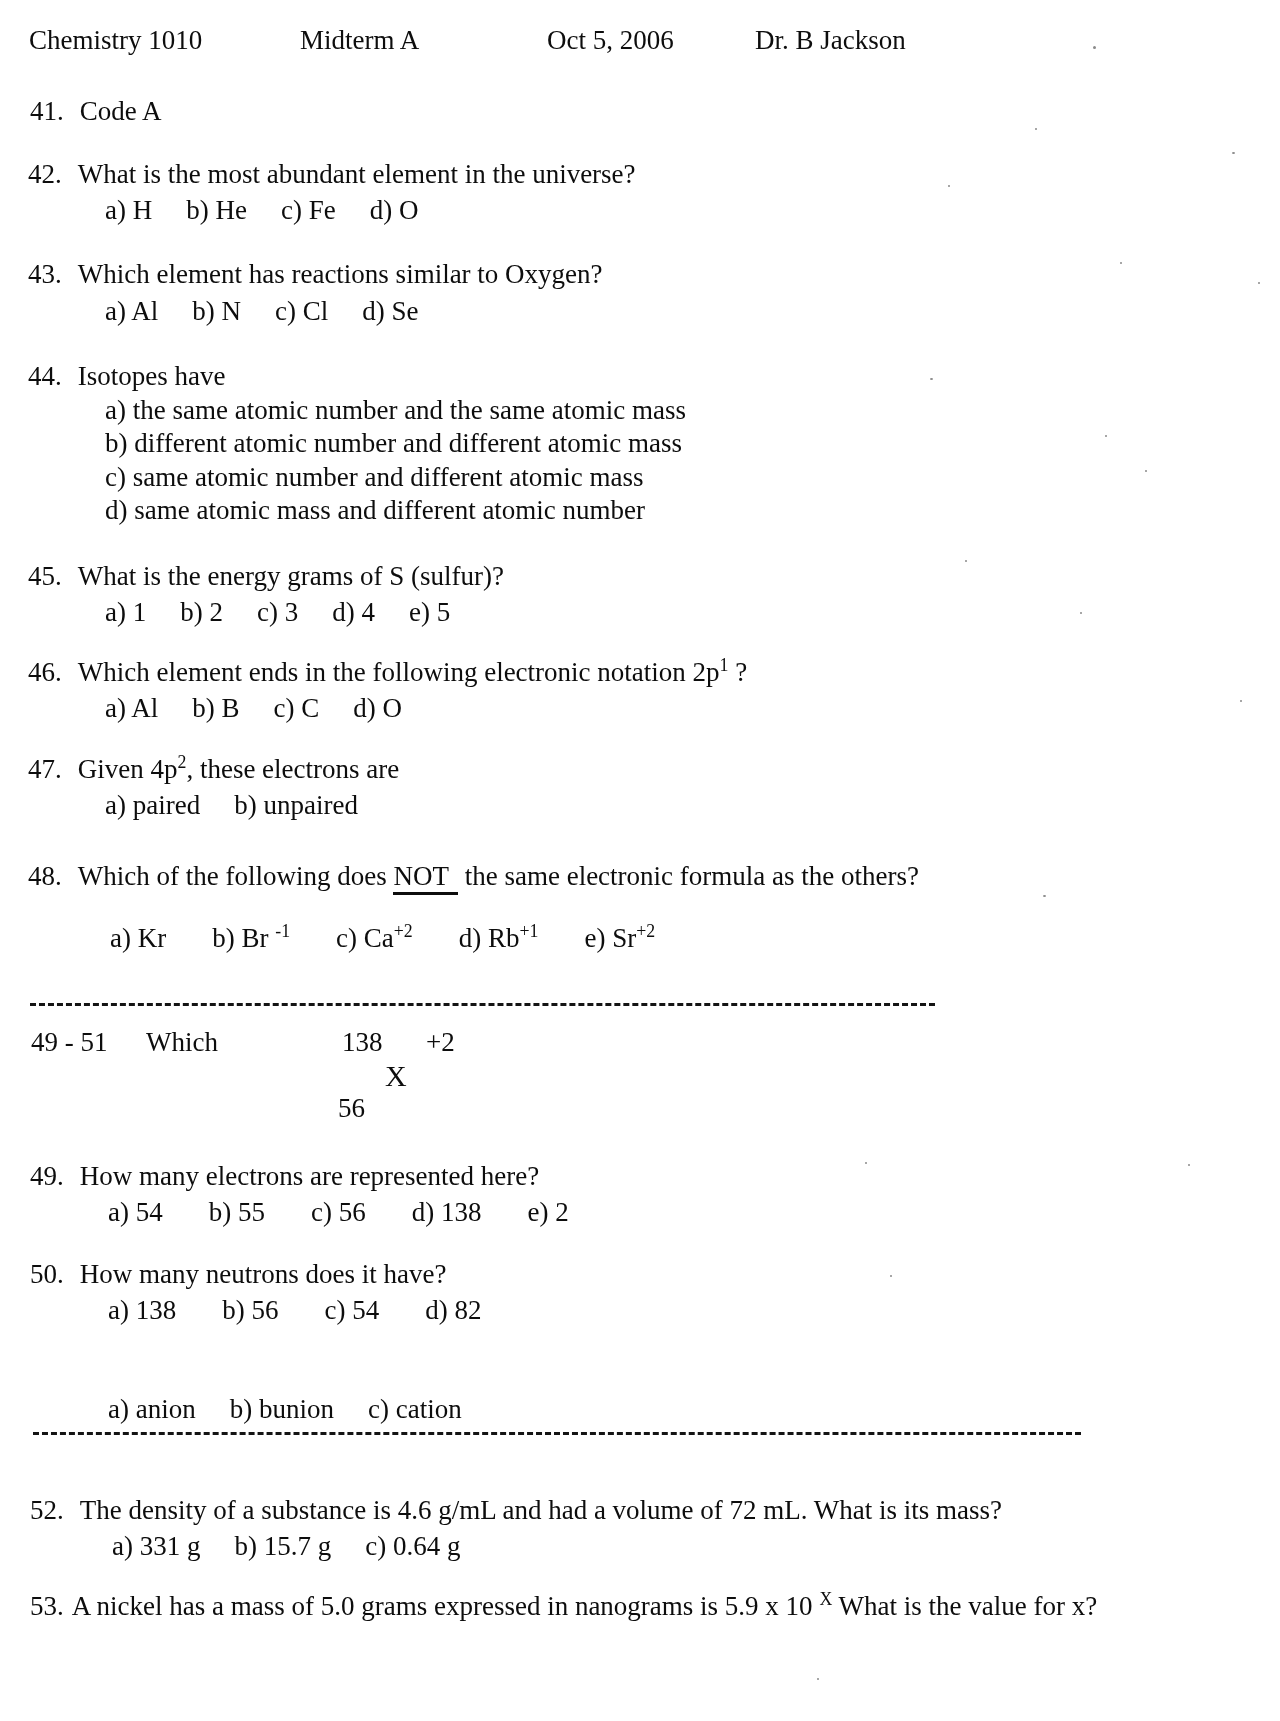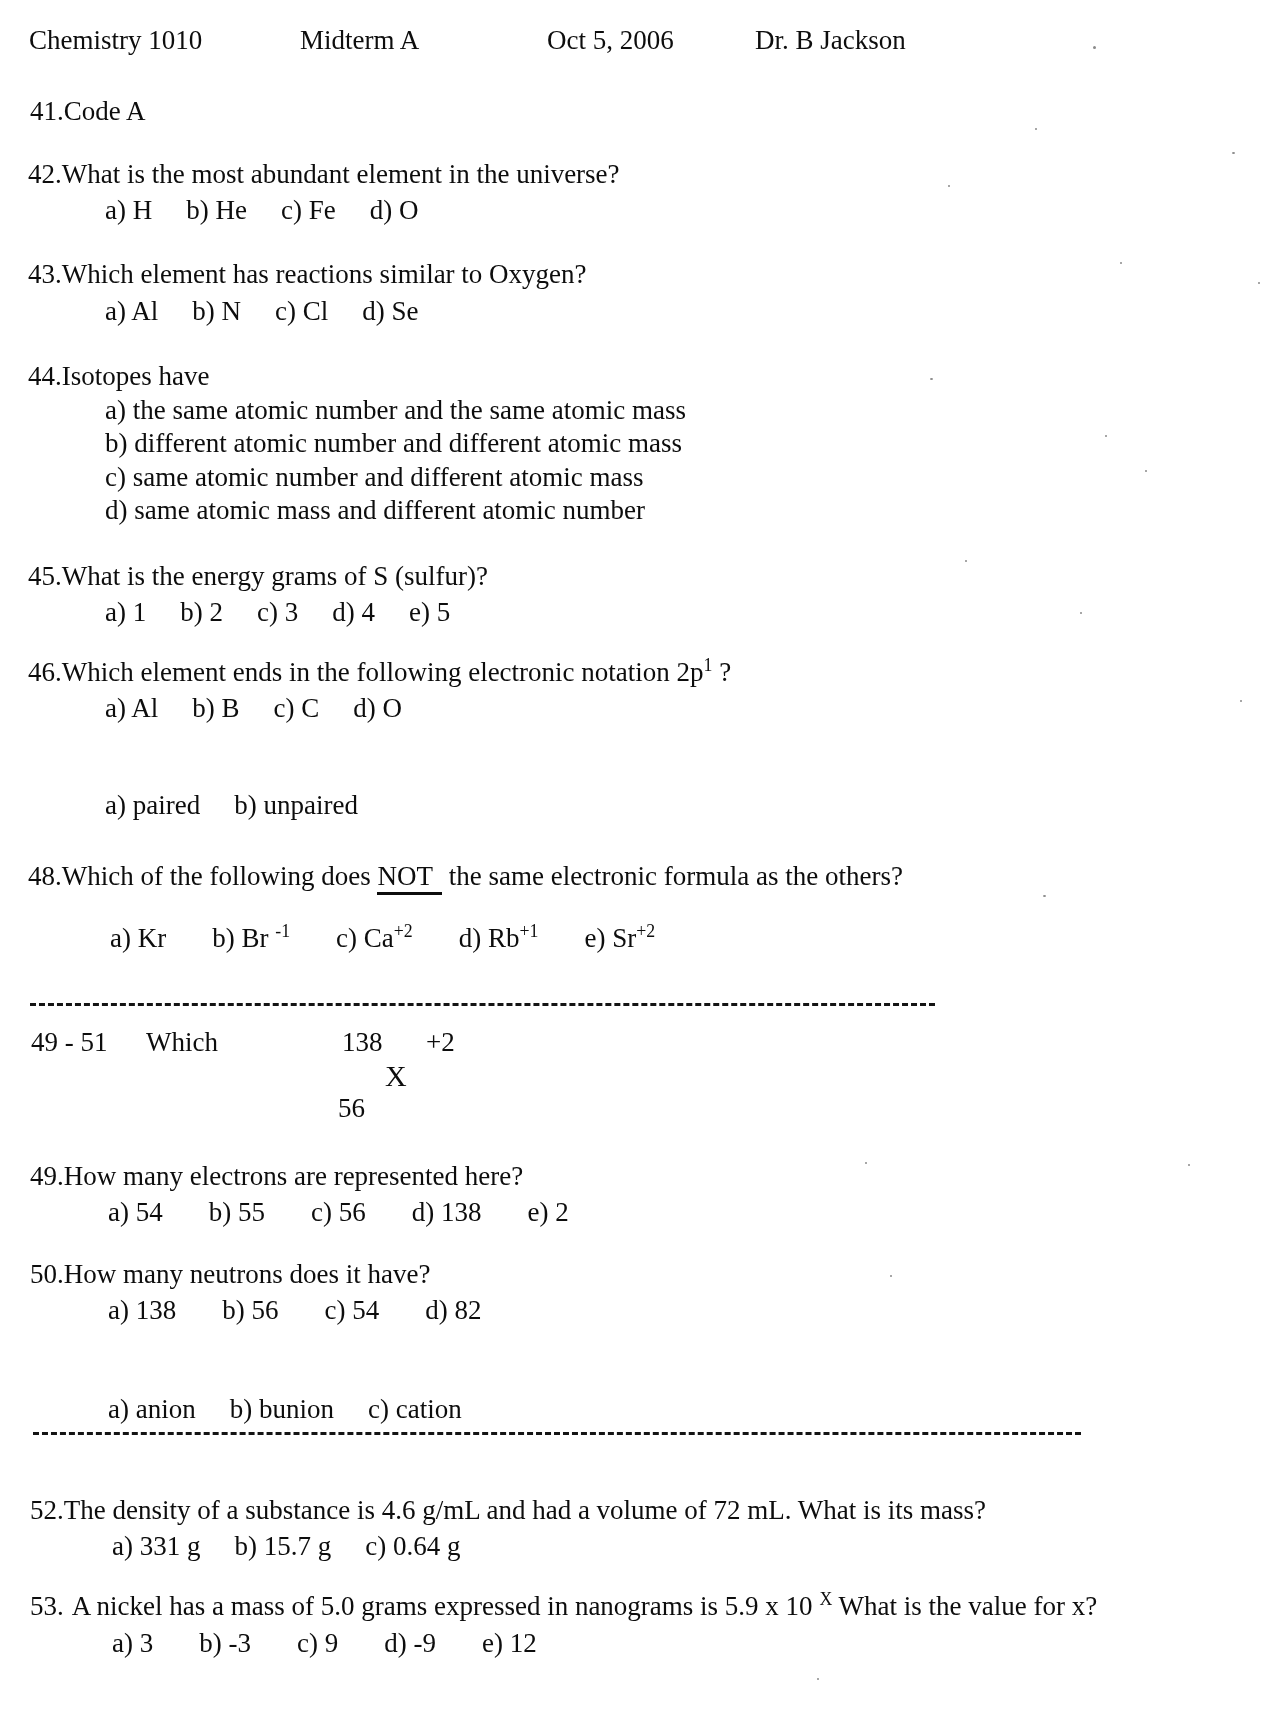--- a/index.html
+++ b/index.html
@@ -2,21 +2,21 @@
 <html><head>
 <meta charset="utf-8">
 <style>
   html,body{margin:0;padding:0;background:#fff;}
   .page{
     position:relative;width:1280px;height:1721px;background:#ffffff;
     font-family:"Liberation Serif", serif;font-size:27px;color:#0d0d0d;
     overflow:hidden;
   }
   .abs{position:absolute;line-height:1.2;}
-  .qnum{}
+  .qnum{margin-right:16px;}
   .opts .opt{margin-right:34px;}
   .opts.wide .opt{margin-right:46px;}
   .stack div{line-height:33.4px;}
   sup{font-size:0.66em;vertical-align:super;line-height:0;}
   .emph{font-weight:normal;border-bottom:3px solid currentColor;padding-right:9px;padding-bottom:1px;}
   .blank{display:inline-block;width:148px;height:1em;border-bottom:3px solid #1a1a1a;margin-left:14px;}
   .divider{position:absolute;height:0;border-top:3px dashed #141414;}
   .speck{position:absolute;background:#8a8a8a;border-radius:50%;display:block;}
 </style>
 </head>
@@ -44,20 +44,21 @@
     <div>c) same atomic number and different atomic mass</div>
     <div>d) same atomic mass and different atomic number</div>
   </div>
 
   <div class="abs" style="top:560px;left:28px"><span class="qnum">45.</span><span>What is the energy grams of S (sulfur)?</span></div>
   <div class="abs opts" style="top:596px;left:105px"><span class="opt">a) 1</span><span class="opt">b) 2</span><span class="opt">c) 3</span><span class="opt">d) 4</span><span class="opt">e) 5</span></div>
 
   <div class="abs" style="top:656px;left:28px"><span class="qnum">46.</span><span><span>Which element ends in the following electronic notation 2p</span><sup>1</sup><span> ?</span></span></div>
   <div class="abs opts" style="top:692px;left:105px"><span class="opt">a) Al</span><span class="opt">b) B</span><span class="opt">c) C</span><span class="opt">d) O</span></div>
 
+  <div class="abs" style="top:753px;left:28px"><span class="qnum">47.</span><span><span>Given 4p</span><sup>2</sup><span>, these electrons are</span></span></div>
   <div class="abs opts" style="top:789px;left:105px"><span class="opt">a) paired</span><span class="opt">b) unpaired</span></div>
 
   <div class="abs" style="top:860px;left:28px"><span class="qnum">48.</span><span><span>Which of the following does </span><span class="emph">NOT</span><span> the same electronic formula as the others?</span></span></div>
   <div class="abs opts wide" style="top:922px;left:110px"><span class="opt"><span>a) Kr</span><sup></sup></span><span class="opt"><span>b) Br </span><sup>-1</sup></span><span class="opt"><span>c) Ca</span><sup>+2</sup></span><span class="opt"><span>d) Rb</span><sup>+1</sup></span><span class="opt"><span>e) Sr</span><sup>+2</sup></span></div>
 
   <div class="divider" style="top:1003px;left:30px;width:905px"></div>
 
   <span class="abs" style="top:1026px;left:31px">49 - 51</span>
   <span class="abs" style="top:1026px;left:146px">Which</span>
   <span class="abs" style="top:1026px;left:342px">138</span>
@@ -72,21 +73,20 @@
   <div class="abs opts wide" style="top:1294px;left:108px"><span class="opt">a) 138</span><span class="opt">b) 56</span><span class="opt">c) 54</span><span class="opt">d) 82</span></div>
 
   <div class="abs opts" style="top:1393px;left:108px"><span class="opt">a) anion</span><span class="opt">b) bunion</span><span class="opt">c) cation</span></div>
 
   <div class="divider" style="top:1432px;left:33px;width:1048px"></div>
 
   <div class="abs" style="top:1494px;left:30px"><span class="qnum">52.</span><span>The density of a substance is 4.6 g/mL and had a volume of 72 mL.  What is its mass?</span></div>
   <div class="abs opts" style="top:1530px;left:112px"><span class="opt">a) 331 g</span><span class="opt">b) 15.7 g</span><span class="opt">c) 0.64 g</span></div>
 
   <div class="abs" style="top:1590px;left:30px"><span class="qnum" style="margin-right:8px">53.</span><span><span>A nickel has a mass of 5.0 grams expressed in nanograms is 5.9 x 10 </span><sup>X</sup><span>  What is the value for x?</span></span></div>
-  <div class="abs opts wide" style="top:1627px;left:112px"><span class="opt">a) 3</span><span class="opt">b) -3</span><span class="opt">c) 9</span><span class="opt">d) -9</span><span class="opt">e) 12</span></div>
 
   <i class="speck" style="top:46px;left:1093px;width:3px;height:3px"></i>
   <i class="speck" style="top:128px;left:1035px;width:2px;height:2px"></i>
   <i class="speck" style="top:152px;left:1232px;width:3px;height:2px"></i>
   <i class="speck" style="top:185px;left:948px;width:2px;height:2px"></i>
   <i class="speck" style="top:262px;left:1120px;width:2px;height:2px"></i>
   <i class="speck" style="top:282px;left:1258px;width:2px;height:2px"></i>
   <i class="speck" style="top:378px;left:930px;width:3px;height:2px"></i>
   <i class="speck" style="top:435px;left:1105px;width:2px;height:2px"></i>
   <i class="speck" style="top:470px;left:1145px;width:2px;height:2px"></i>

